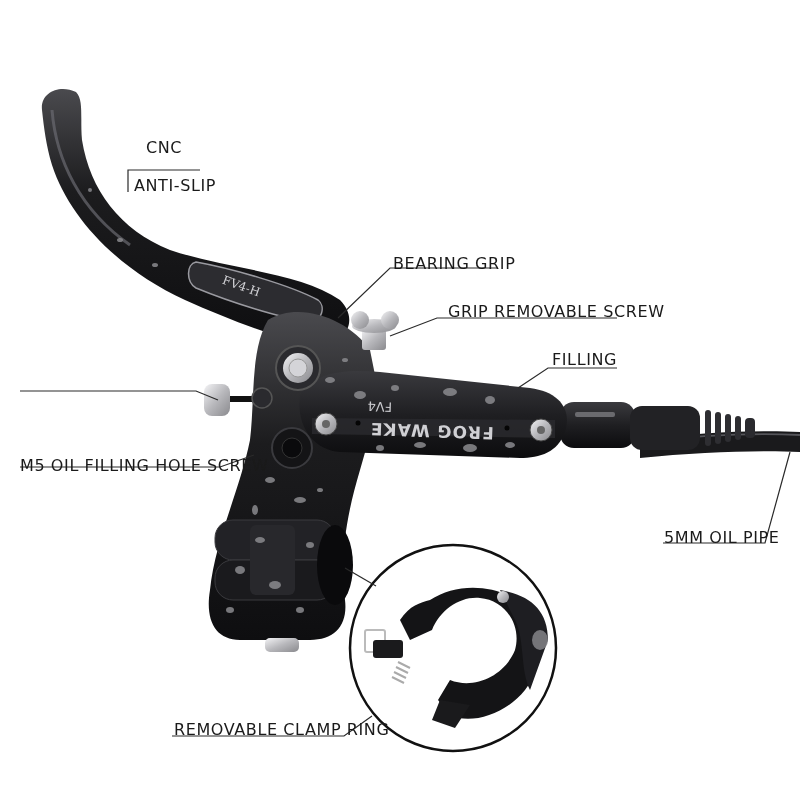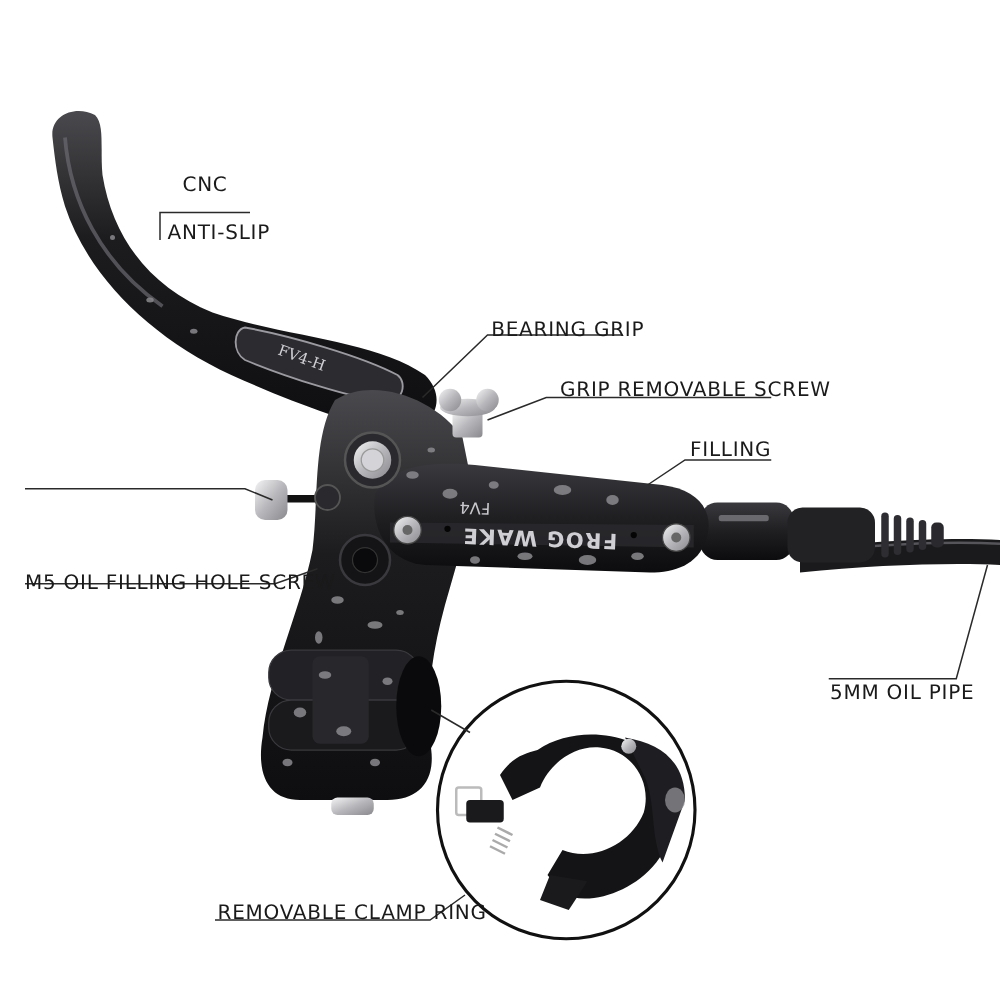--- a/index.html
+++ b/index.html
@@ -169,15 +169,15 @@
   </svg>
 
   <div class="label center" style="left:134px; top:138px; width:60px;">
     <div>CNC</div>
     <div style="margin-top:19px;text-align:right;">ANTI-SLIP</div>
   </div>
   <div class="label" style="left:393px; top:254px;">BEARING GRIP</div>
   <div class="label" style="left:448px; top:302px;">GRIP REMOVABLE SCREW</div>
   <div class="label" style="left:552px; top:350px;">FILLING</div>
   <div class="label" style="left:20px; top:428px;margin-top:28px;">M5 OIL FILLING HOLE SCREW</div>
-  <div class="label" style="left:664px; top:544px;">5MM OIL PIPE</div>
+  <div class="label" style="left:664px; top:528px;">5MM OIL PIPE</div>
   <div class="label" style="left:174px; top:720px;">REMOVABLE CLAMP RING</div>
 </div>
 
 </body></html>

